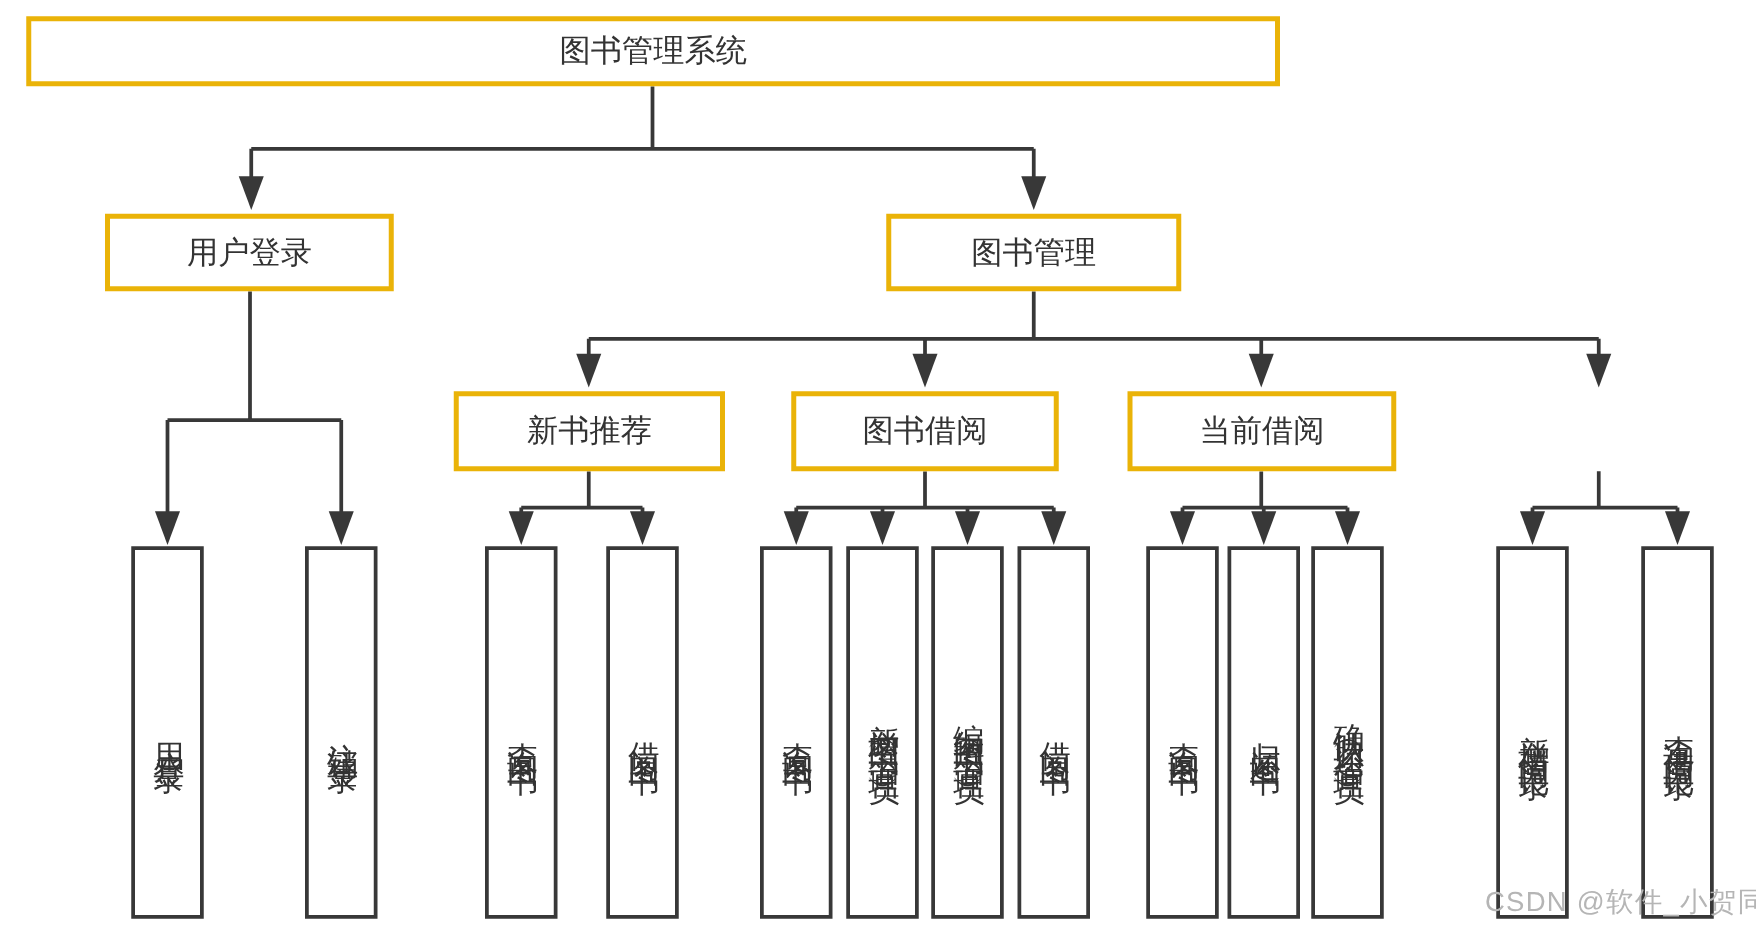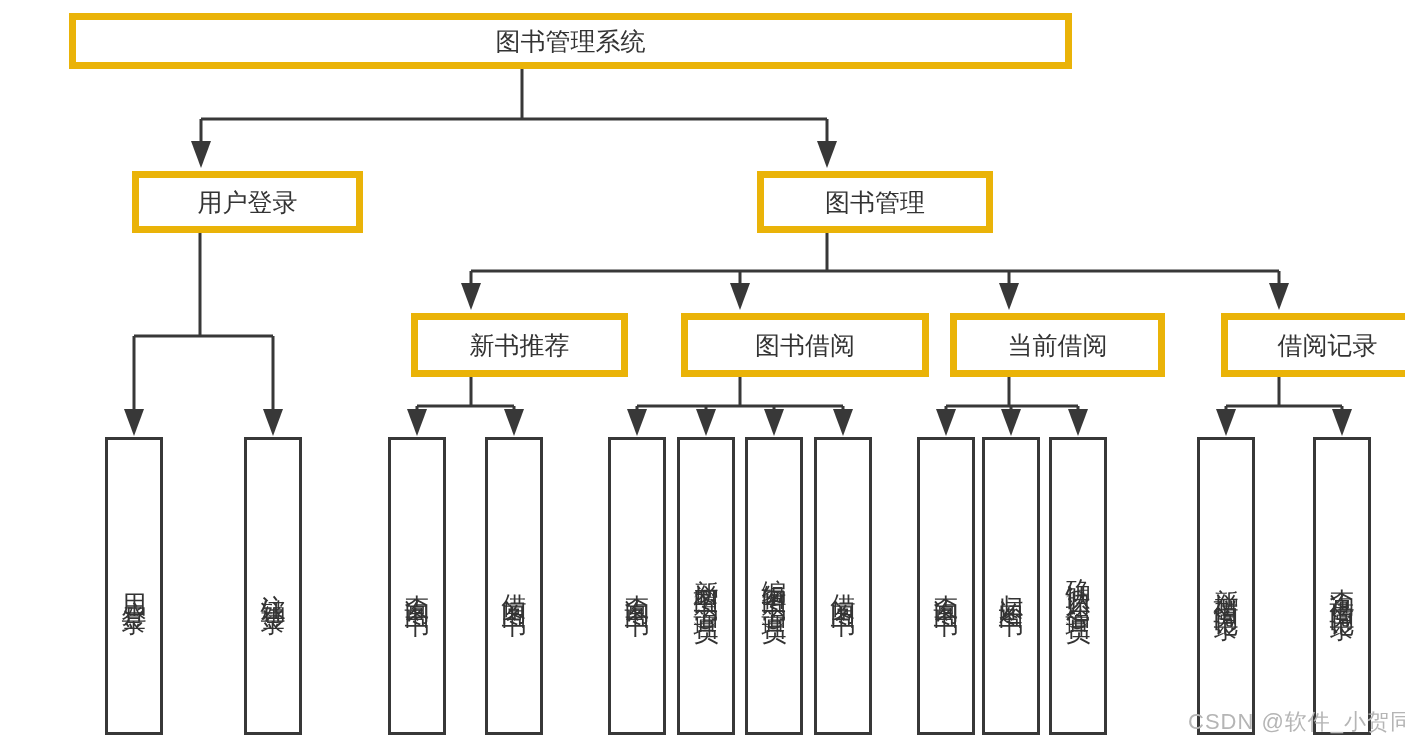--- a/index.html
+++ b/index.html
@@ -21,29 +21,28 @@
     position: absolute;
     left: 0;
     top: 0;
     width: 1405px;
     height: 747px;
   }
   .box {
     position: absolute;
     box-sizing: border-box;
     background: #ffffff;
-    border: 7px solid #eab308;
+    border: 4px solid #eab308;
     display: flex;
     align-items: center;
     justify-content: center;
     color: #333333;
     font-size: 25px;
     line-height: 1;
     white-space: nowrap;
-    margin-left: 48px;
   }
   .leaf {
     position: absolute;
     box-sizing: border-box;
     background: #ffffff;
     border: 3px solid #383838;
     width: 58px;
     height: 298px;
     display: flex;
     align-items: center;
@@ -119,23 +118,22 @@
       <polygon points="1332,409 1352,409 1342,436"></polygon>
     </g>
   </svg>
 
   <div class="box" style="left:21px; top:13px; width:1003px; height:56px;">图书管理系统</div>
 
   <div class="box" style="left:84px; top:171px; width:231px; height:62px;">用户登录</div>
   <div class="box" style="left:363px; top:313px; width:217px; height:64px;">新书推荐</div>
 
   <div class="box" style="left:709px; top:171px; width:236px; height:62px;">图书管理</div>
-  <div class="box" style="left:633px; top:313px; width:248px; height:64px;">图书借阅</div>
+  <div class="box" style="left:633px; top:313px; width:214px; height:64px;">图书借阅</div>
   <div class="box" style="left:902px; top:313px; width:215px; height:64px;">当前借阅</div>
-  <div class="box" style="left:1173px; top:313px; width:213px; height:64px;">借阅记录</div>
 
   <div class="leaf" style="left:105px; top:437px;">
     <span>用户登录</span>
   </div>
   <div class="leaf" style="left:244px; top:437px;">
     <span>注销登录</span>
   </div>
 
   <div class="leaf" style="left:388px; top:437px;">
     <span>查询图书</span>

